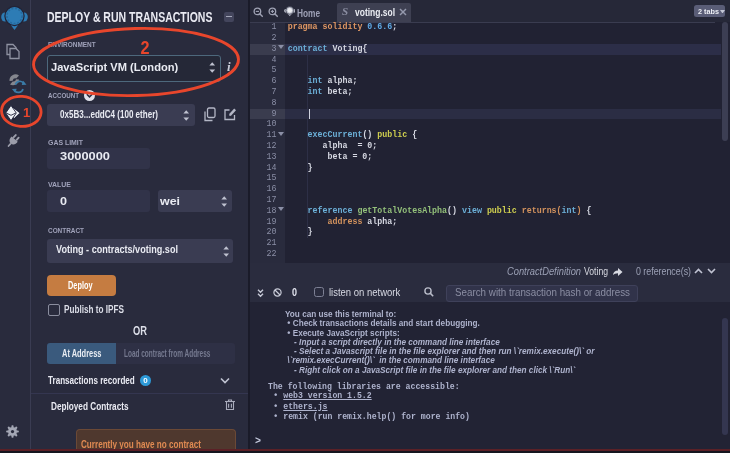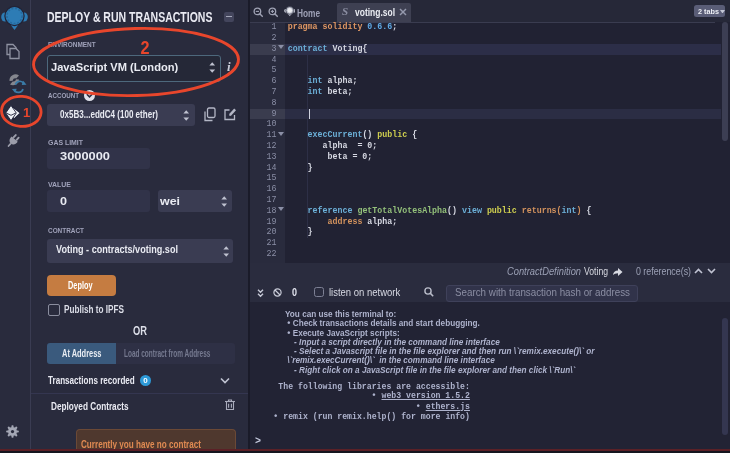--- a/index.html
+++ b/index.html
@@ -315,21 +315,21 @@
   <div id="f28" class="abs fit" style="transform:scaleX(0.9807);left:455px;top:287.3px;font-size:10px;font-weight:normal;color:#8b8ea3;">Search with transaction hash or address</div>
 
   <div class="abs" style="left:250px;top:302px;width:480px;height:146.5px;background:#222334;"></div>
   <pre class="abs" style="left:268px;top:293px;margin:17px;font-family:Liberation Sans, sans-serif;font-size:8.2px;font-weight:bold;line-height:9.25px;color:#aeb3cd;">You can use this terminal to:
  <span style="font-size:9px">•</span> Check transactions details and start debugging.
  <span style="font-size:9px">•</span> Execute JavaScript scripts:
 <i>    - Input a script directly in the command line interface</i>
 <i>    - Select a Javascript file in the file explorer and then run \`remix.execute()\` or</i>
 <i> \`remix.execCurrent()\`  in the command line interface</i>
 <i>    - Right click on a JavaScript file in the file explorer and then click \`Run\`</i></pre>
-  <pre class="abs" style="left:268px;top:382.2px;margin:0;font-family:'Liberation Mono',monospace;font-size:8.2px;font-weight:bold;line-height:9.3px;color:#aeb3cd;text-align:right;">The following libraries are accessible:
+  <pre class="abs" style="left:268px;top:382.2px;margin:0;font-family:'Liberation Mono',monospace;font-size:8.2px;font-weight:bold;line-height:9.3px;color:#aeb3cd;">The following libraries are accessible:
  <span style="font-size:9px">•</span> <u>web3 version 1.5.2</u>
  <span style="font-size:9px">•</span> <u>ethers.js</u>
  <span style="font-size:9px">•</span> remix (run remix.help() for more info)</pre>
   <div class="abs" style="left:255px;top:436px;font-family:'Liberation Mono',monospace;font-size:10px;font-weight:bold;color:#c5cade;">&gt;</div>
 
   <div class="abs" style="left:722px;top:318px;width:6px;height:117px;background:#343650;border-radius:3px;"></div>
 
   <div class="abs" style="left:0;top:448.5px;width:730px;height:2.5px;background:#5b2026;z-index:40;"></div>
   <div class="abs" style="left:0;top:451px;width:730px;height:2px;background:#15161f;z-index:40;"></div>
 

